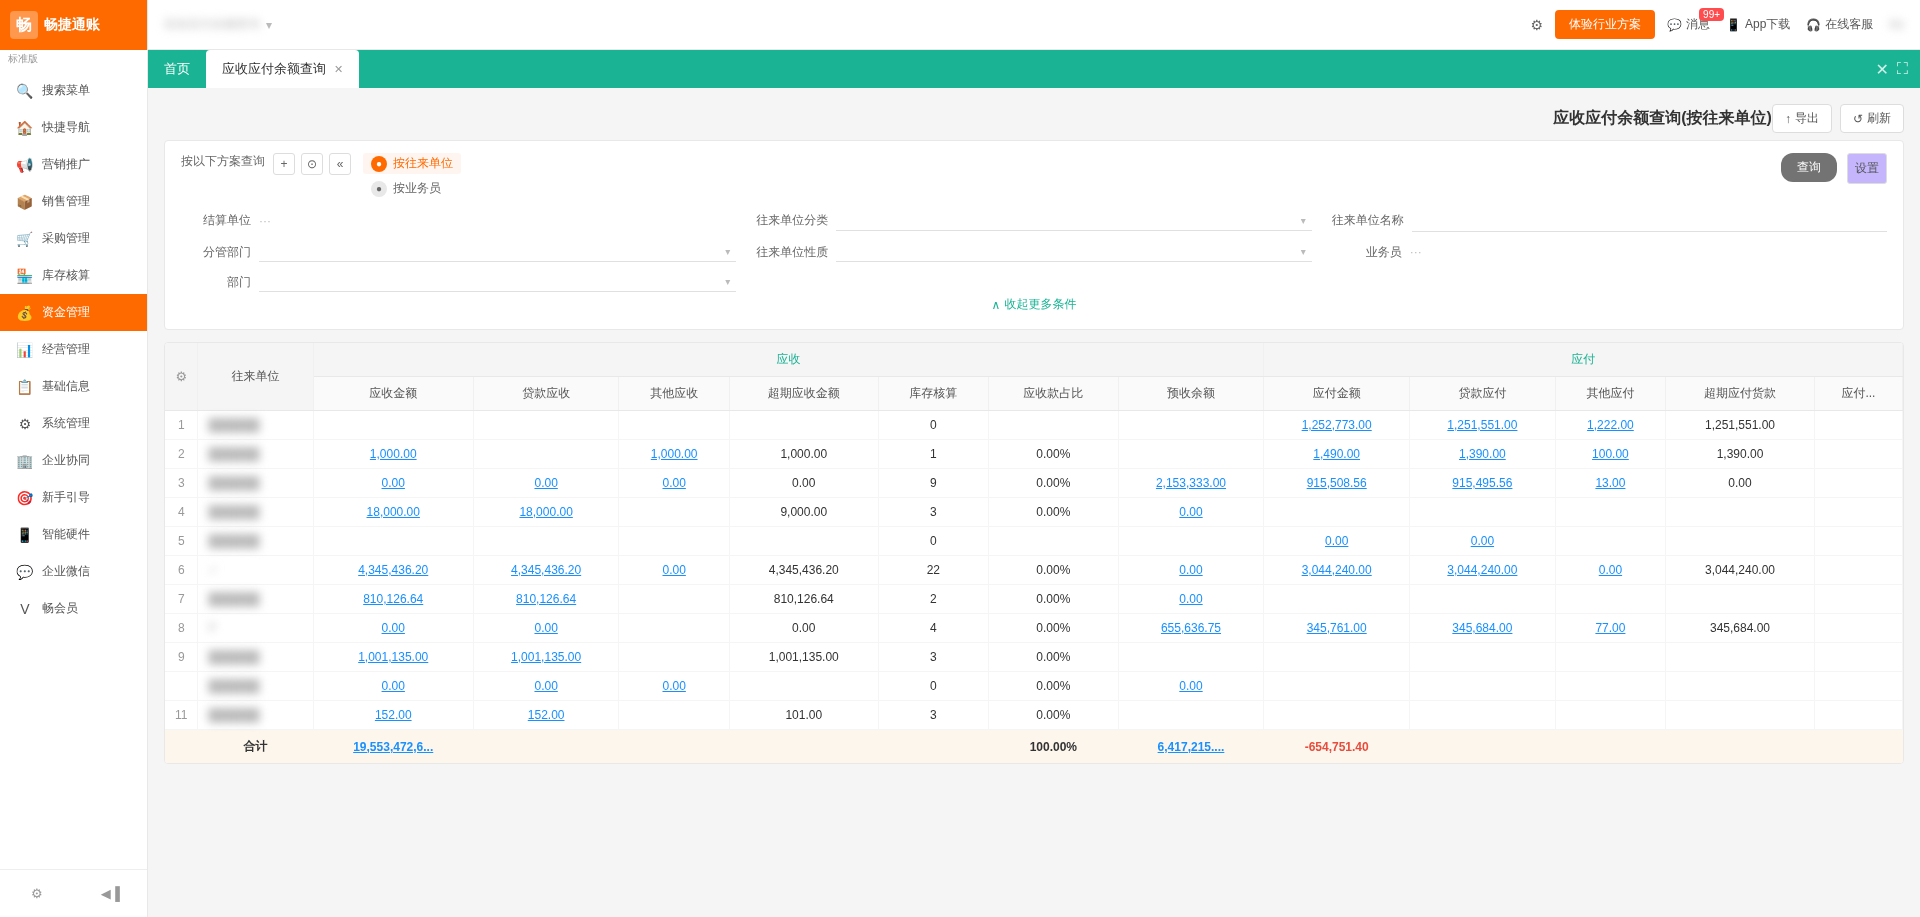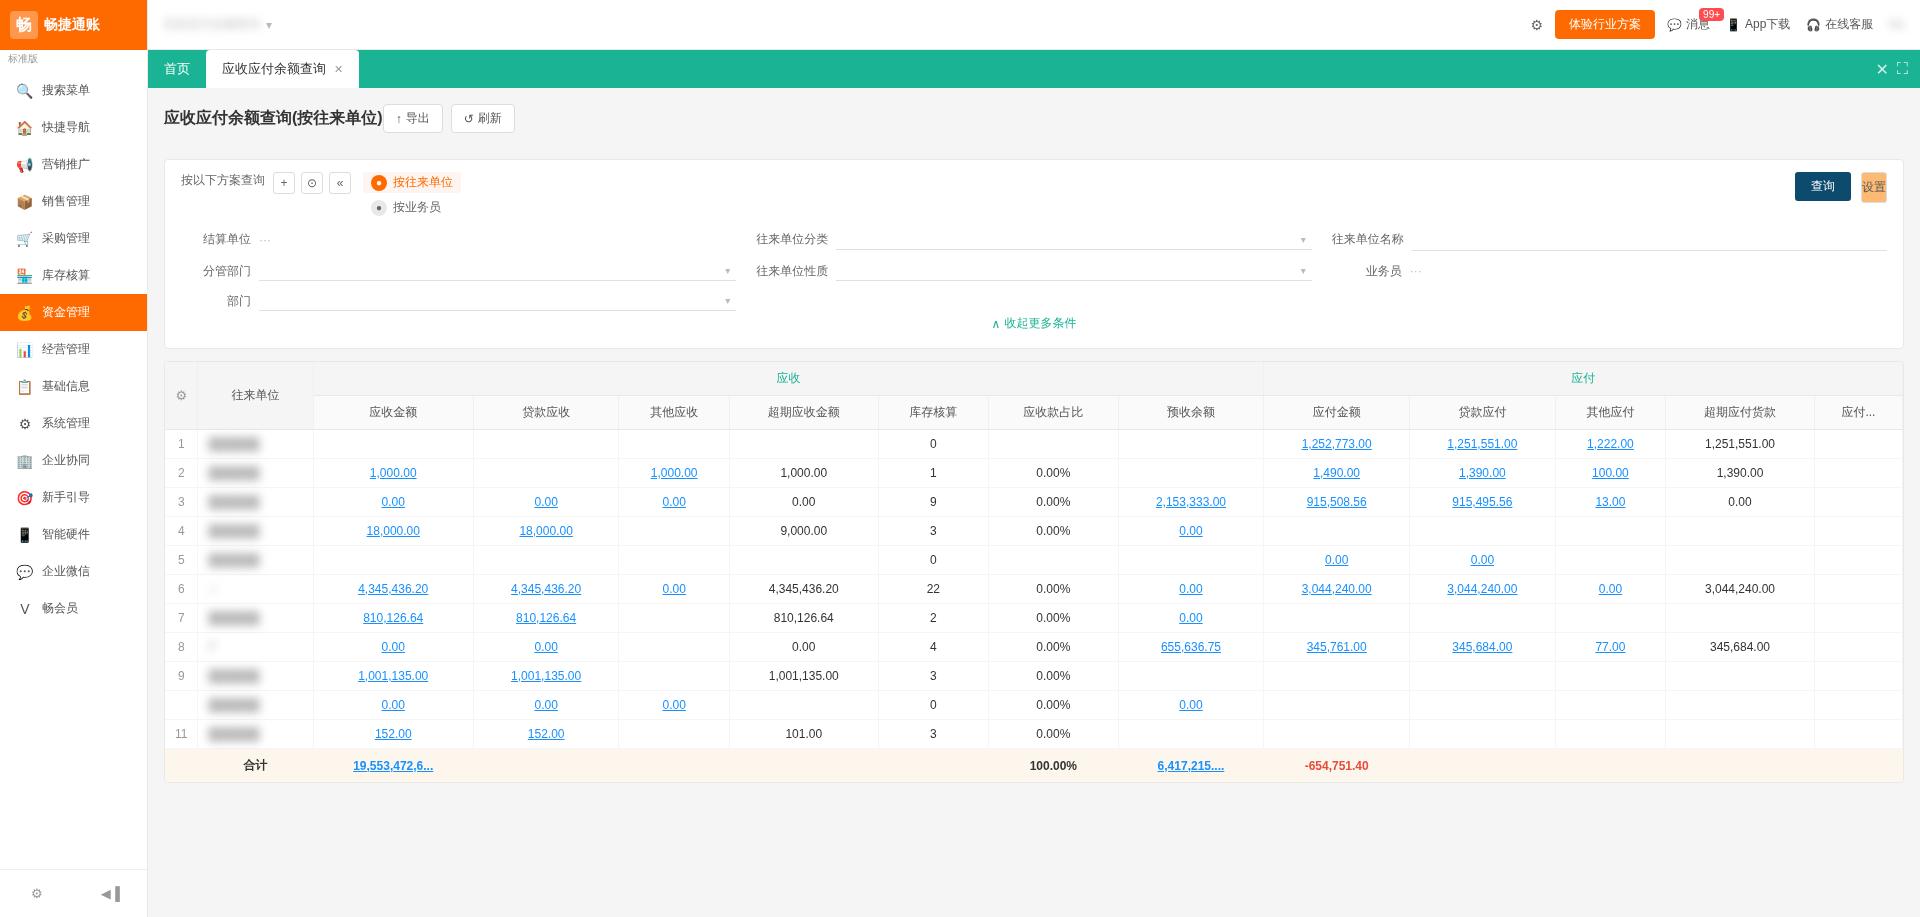--- a/index.html
+++ b/index.html
@@ -74,22 +74,22 @@
 
     
     .main {
       position: fixed; left: 148px; top: 88px; right: 0; bottom: 0;
       background: #f5f5f5; overflow-y: auto;
     }
     .page-container { padding: 16px; }
 
     
     .page-header {
-      display: flex; align-items: center; justify-content: flex-start;
-      margin-bottom: 26px;
+      display: flex; align-items: center; justify-content: flex-end;
+      margin-bottom: 7px;
     }
     .page-title { font-size: 16px; font-weight: bold; color: #333; }
     .page-header-actions { display: flex; gap: 8px; }
     .btn-export {
       display: flex; align-items: center; gap: 4px;
       border: 1px solid #ddd; background: white; padding: 5px 12px;
       border-radius: 4px; cursor: pointer; color: #555; font-size: 12px;
     }
     .btn-refresh {
       display: flex; align-items: center; gap: 4px;
@@ -325,22 +325,22 @@
             <div class="filter-scheme-icon orange">●</div>
             <span>按往来单位</span>
           </div>
           <div class="filter-scheme">
             <div class="filter-scheme-icon gray">●</div>
             <span>按业务员</span>
           </div>
         </div>
 
         <div style="flex:1"></div>
-        <button style="background:#0c4a6e;color:white;border:none;padding:6px 16px;border-radius:3px;cursor:pointer;font-size:12px">查询</button>
-        <button style="background:#fdba74;color:#555;border:1px solid #ddd;padding:6px 0;border-radius:3px;cursor:pointer;font-size:12px;margin-left:6px">设置</button>
+        <button style="background:#737373;color:white;border:none;padding:6px 16px;border-radius:12px;cursor:pointer;font-size:12px">查询</button>
+        <button style="background:#c4b5fd;color:#555;border:1px solid #ddd;padding:6px 7px;border-radius:3px;cursor:pointer;font-size:12px;margin-left:6px">设置</button>
       </div>
 
       <div class="filter-grid">
 
         <div class="filter-row">
           <span class="filter-field-label">结算单位</span>
           <span class="filter-input-dots">···</span>
         </div>
         <div class="filter-row">
           <span class="filter-field-label">往来单位分类</span>

